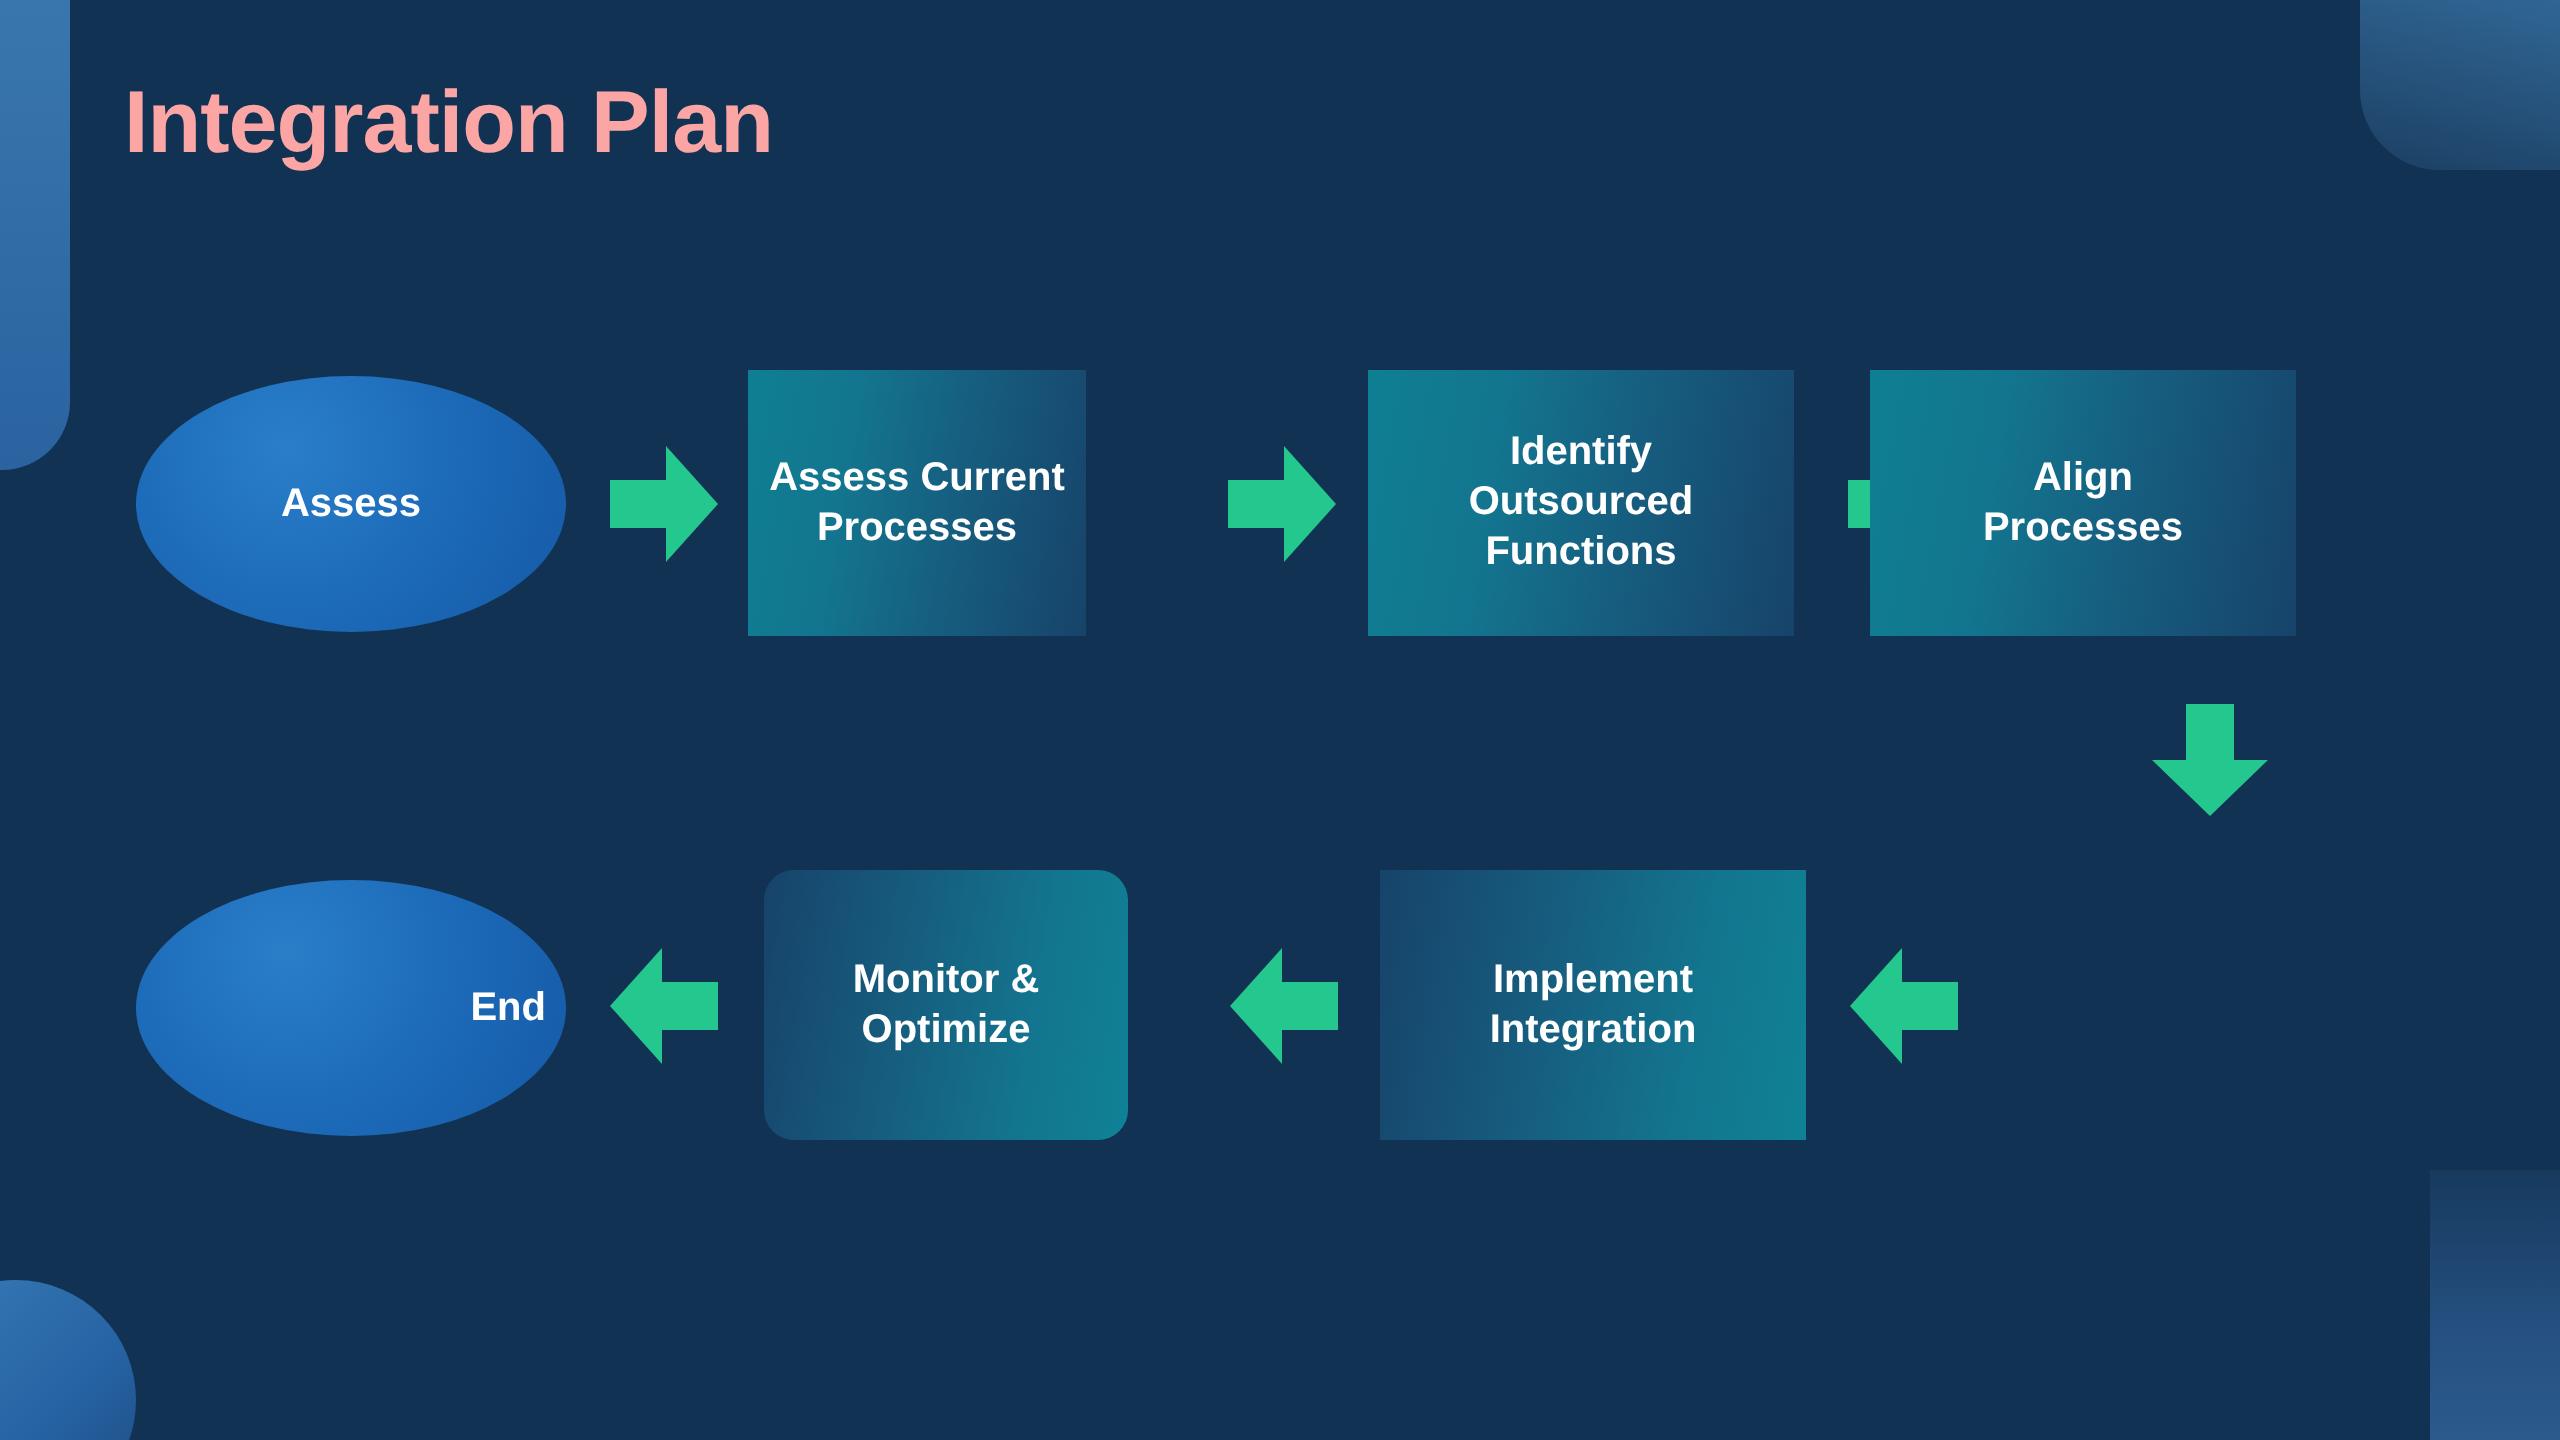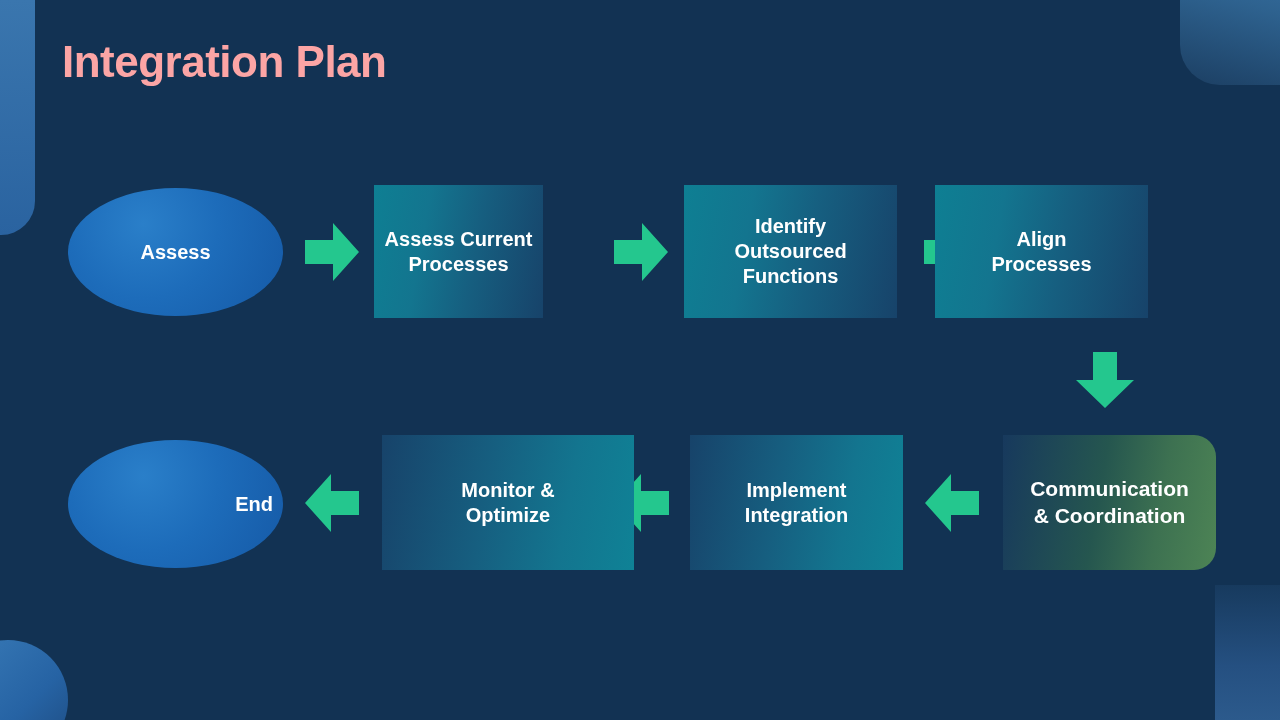--- a/index.html
+++ b/index.html
@@ -162,47 +162,41 @@
       <span>Processes</span>
     </span>
   </div>
 
   <div class="arrow" style="left:1076px; top:352px;">
     <svg width="58" height="56" viewBox="0 0 58 56" aria-hidden="true">
       <polygon points="17,0 41,0 41,28 58,28 29,56 0,28 17,28" fill="#24c78e"></polygon>
     </svg>
   </div>
 
-  <div class="node proc-green" style="left:1003px; top:435px; width:213px; height:135px; font-size:21px;">
-    <span>
-      <span>Communication</span><br>
-      <span>&amp; Coordination</span>
-    </span>
-  </div>
 
   <div class="arrow" style="left:925px; top:474px;">
     <svg width="54" height="58" viewBox="0 0 54 58" aria-hidden="true">
       <polygon points="54,17 26,17 26,0 0,29 26,58 26,41 54,41" fill="#24c78e"></polygon>
     </svg>
   </div>
 
   <div class="node proc-rtl" style="left:690px; top:435px; width:213px; height:135px;align-items:center;">
     <span>
       <span>Implement</span><br>
       <span>Integration</span>
     </span>
   </div>
 
   <div class="arrow" style="left:615px; top:474px;">
     <svg width="54" height="58" viewBox="0 0 54 58" aria-hidden="true">
       <polygon points="54,17 26,17 26,0 0,29 26,58 26,41 54,41" fill="#24c78e"></polygon>
     </svg>
   </div>
 
-  <div class="node proc-rtl" style="left:382px; top:435px; width:252px; height:135px;">
+  <div class="node proc-rtl" style="left:382px; top:435px; width:182px; height:135px;border-radius:15px;">
     <span>
       <span>Monitor &amp;</span><br>
       <span>Optimize</span>
     </span>
   </div>
 
   <div class="arrow" style="left:305px; top:474px;">
     <svg width="54" height="58" viewBox="0 0 54 58" aria-hidden="true">
       <polygon points="54,17 26,17 26,0 0,29 26,58 26,41 54,41" fill="#24c78e"></polygon>
     </svg>

